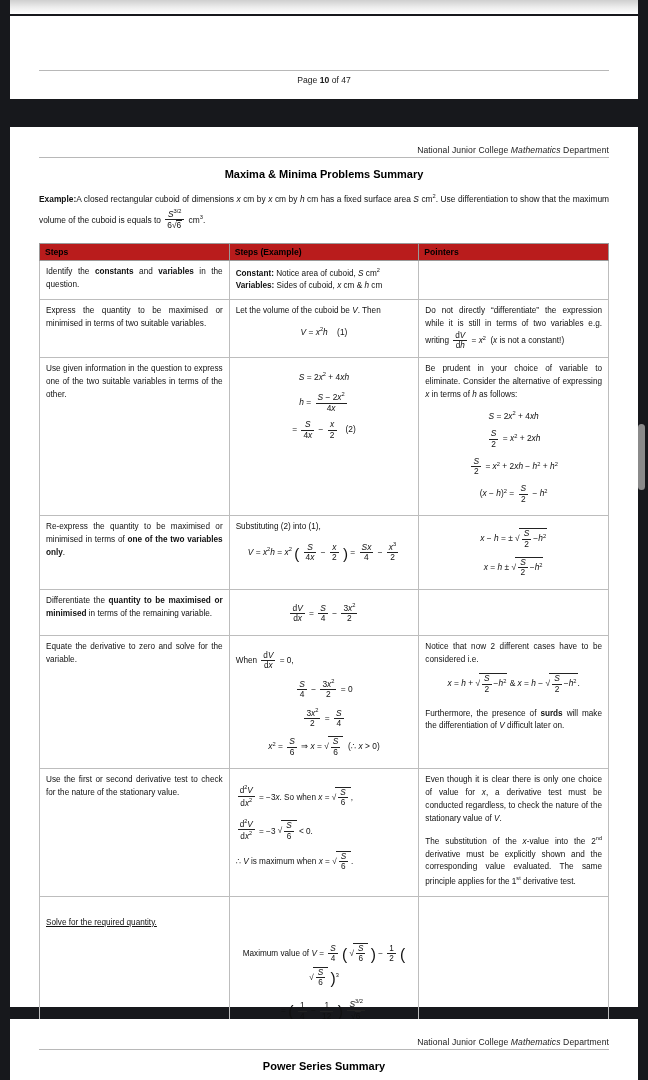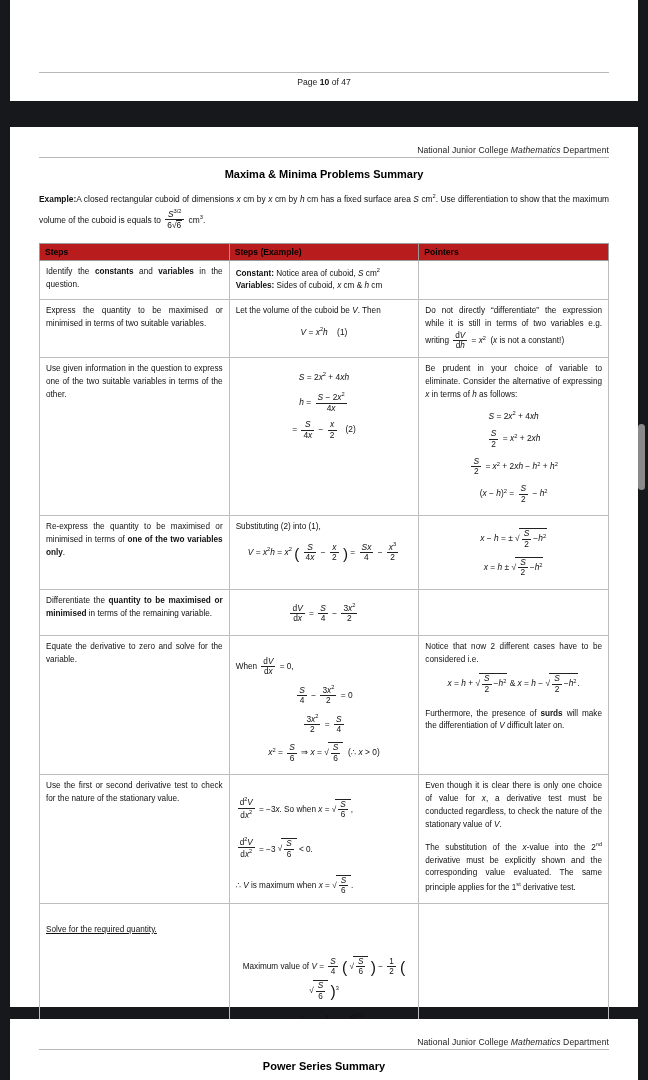--- a/index.html
+++ b/index.html
@@ -17,21 +17,21 @@
     overflow: hidden;
   }
 
   
   .page {
     position: absolute;
     left: 10px;
     width: 628px;
     background: #ffffff;
   }
-  .page.p10 { top: 0px;    height: 101px; }
+  .page.p10 { top: 16px;    height: 83px; }
   .page.p11 { top: 127px;  height: 880px; }
   .page.p12 { top: 1019px; height: 61px; }
 
   .page-inner {
     position: absolute;
     left: 29px;
     right: 29px;
     top: 0;
     bottom: 0;
   }
@@ -131,21 +131,21 @@
   table.summary td.c1 { width: 190px; text-align: justify; margin-left: 31px; }
   table.summary td.c2 { width: 187px; }
   table.summary td.c3 { width: 195px; text-align: justify; }
   table.summary td b { font-weight: bold; }
   .eq {
     text-align: center;
     margin: 7px 0 4px 0;
     font-size: 8.4px;
     white-space: nowrap;
   }
-  .eqleft { text-align: left; font-size: 8.2px; margin-top: 16px; }
+  .eqleft { text-align: left; font-size: 8.2px; margin-top: 10px; }
   .spacer-sm { height: 9px; }
   .tight { line-height: 1.5; }
 
   
   table.stub {
     width: 100%;
     border-collapse: collapse;
     table-layout: fixed;
     border: 1px solid #9a9a9a;
     margin-top: 8px;

